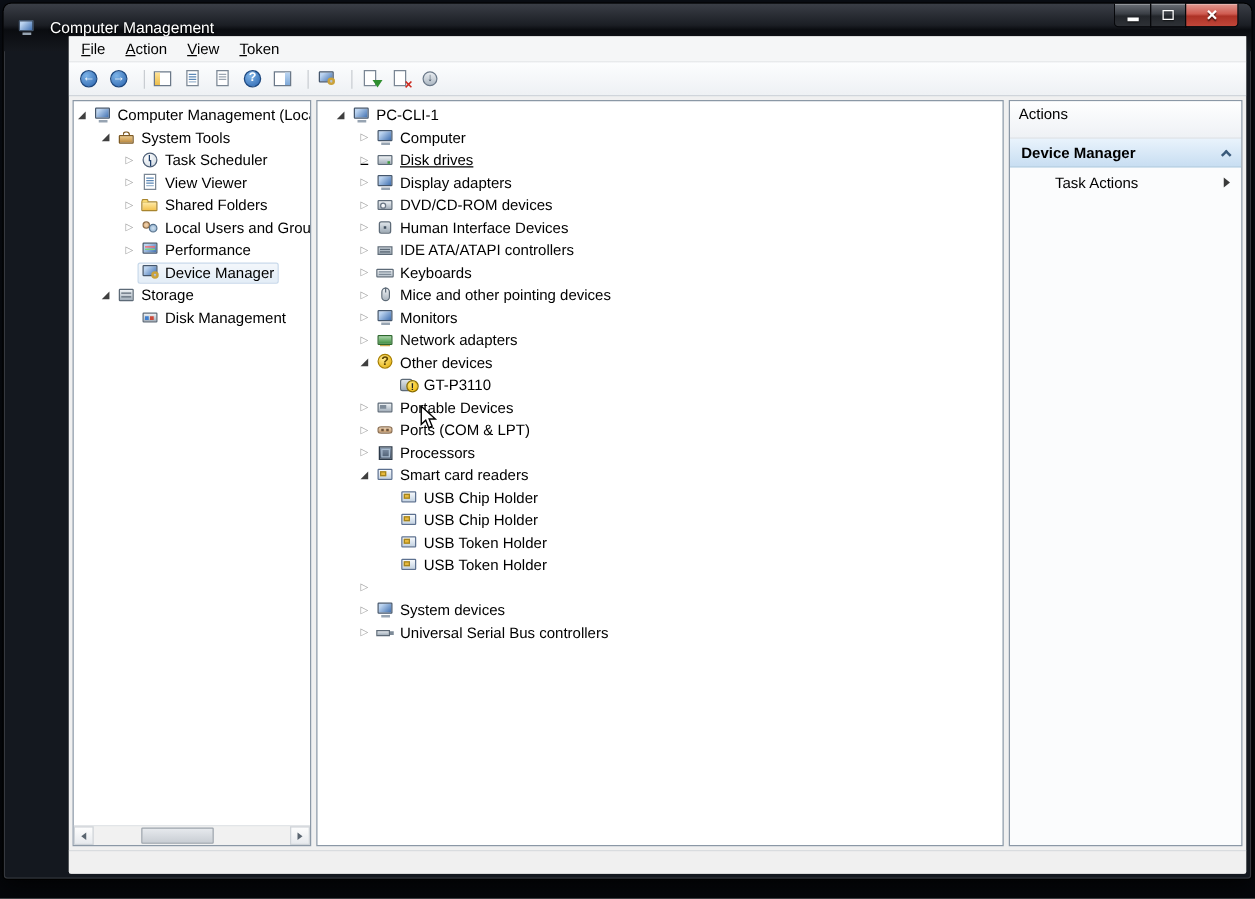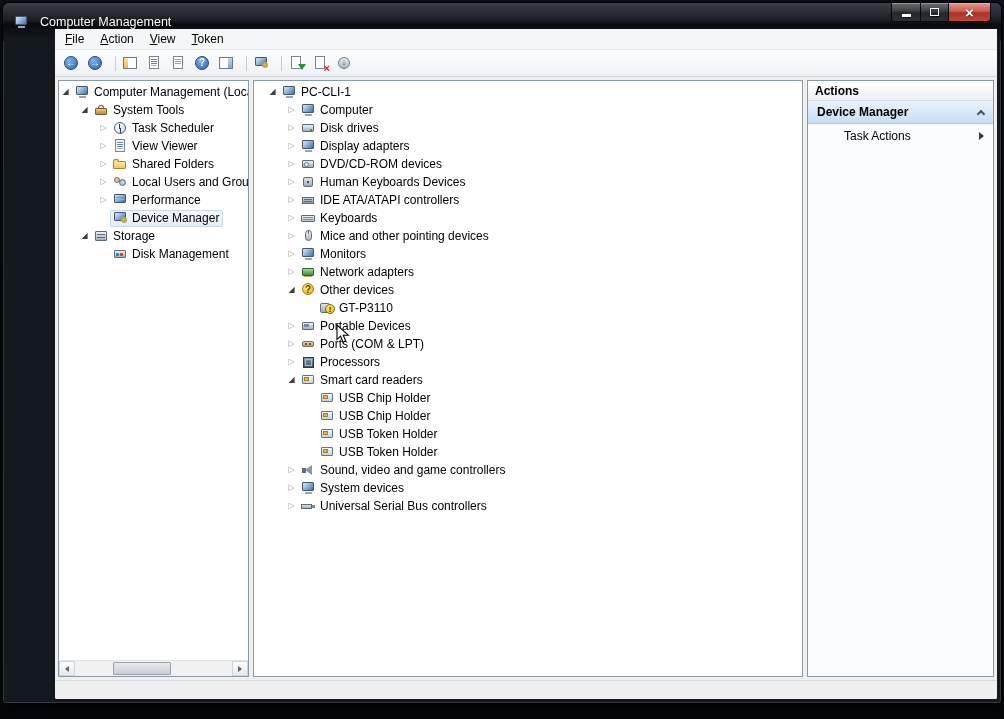--- a/index.html
+++ b/index.html
@@ -225,21 +225,21 @@
   
   .hscroll { height:16px; flex:none; display:flex; background:#f1f1f1; border-top:1px solid #e2e5e8; }
   .sb-btn { width:16px; flex:none; display:flex; align-items:center; justify-content:center; background:linear-gradient(#fdfdfd,#e7eaee); border:1px solid #cfd4d9; }
   .tri-left  { width:0; height:0; border-top:3px solid transparent; border-bottom:3px solid transparent; border-right:4px solid #5a6570; }
   .tri-right { width:0; height:0; border-top:3px solid transparent; border-bottom:3px solid transparent; border-left:4px solid #5a6570; }
   .sb-track { flex:1; position:relative; }
   .sb-thumb { position:absolute; left:38px; top:1px; bottom:1px; width:58px; background:linear-gradient(#e6e9ed,#c9ced4); border:1px solid #9aa2ab; border-radius:1px; }
 
   
   .actions-header {
-    height:20px; line-height:20px; padding-left:7px; font-weight:bold;
+    height:30px; line-height:20px; padding-left:7px; font-weight:normal;
     background:linear-gradient(#ffffff,#eef1f5); border-bottom:1px solid #d7dce2;
   }
   .action-row { height:23px; display:flex; align-items:center; }
   .action-row.dm {
     background:linear-gradient(#e9f3fc,#c8def2); border-bottom:1px solid #aac7e0;
     font-weight:bold; padding:0 9px;
   }
   .action-row.dm .action-label { flex:1; }
   .chev-up { width:6px; height:6px; border-left:2px solid #3a5a7a; border-top:2px solid #3a5a7a; transform:rotate(45deg); margin-top:3px; }
   .action-row.more { padding:0 9px 0 36px; }
@@ -445,21 +445,21 @@
             </div>
 
             <div class="tree-row exp-closed" style="padding-left: 19px;">
               <span class="exp"></span>
               <span class="sel-wrap">
                 <span class="icon computer-icon"></span>
                 <span class="lbl">Computer</span>
               </span>
             </div>
 
-            <div class="tree-row exp-closed" style="padding-left: 19px;">
+            <div class="tree-row exp-closed" style="padding-left: 19px; text-decoration: underline;">
               <span class="exp"></span>
               <span class="sel-wrap">
                 <span class="icon disk-drive-icon"></span>
                 <span class="lbl">Disk drives</span>
               </span>
             </div>
 
             <div class="tree-row exp-closed" style="padding-left: 19px;">
               <span class="exp"></span>
               <span class="sel-wrap">
@@ -473,21 +473,21 @@
               <span class="sel-wrap">
                 <span class="icon cd-drive-icon"></span>
                 <span class="lbl">DVD/CD-ROM devices</span>
               </span>
             </div>
 
             <div class="tree-row exp-closed" style="padding-left: 19px;">
               <span class="exp"></span>
               <span class="sel-wrap">
                 <span class="icon hid-icon"></span>
-                <span class="lbl">Human Keyboards Devices</span>
+                <span class="lbl">Human Interface Devices</span>
               </span>
             </div>
 
             <div class="tree-row exp-closed" style="padding-left: 19px;">
               <span class="exp"></span>
               <span class="sel-wrap">
                 <span class="icon ide-controller-icon"></span>
                 <span class="lbl">IDE ATA/ATAPI controllers</span>
               </span>
             </div>
@@ -600,24 +600,20 @@
             <div class="tree-row exp-none" style="padding-left: 38px;">
               <span class="exp"></span>
               <span class="sel-wrap">
                 <span class="icon smart-card-reader-icon"></span>
                 <span class="lbl">USB Token Holder</span>
               </span>
             </div>
 
             <div class="tree-row exp-closed" style="padding-left: 19px;">
               <span class="exp"></span>
-              <span class="sel-wrap">
-                <span class="icon sound-icon"></span>
-                <span class="lbl">Sound, video and game controllers</span>
-              </span>
             </div>
 
             <div class="tree-row exp-closed" style="padding-left: 19px;">
               <span class="exp"></span>
               <span class="sel-wrap">
                 <span class="icon system-devices-icon"></span>
                 <span class="lbl">System devices</span>
               </span>
             </div>
 

